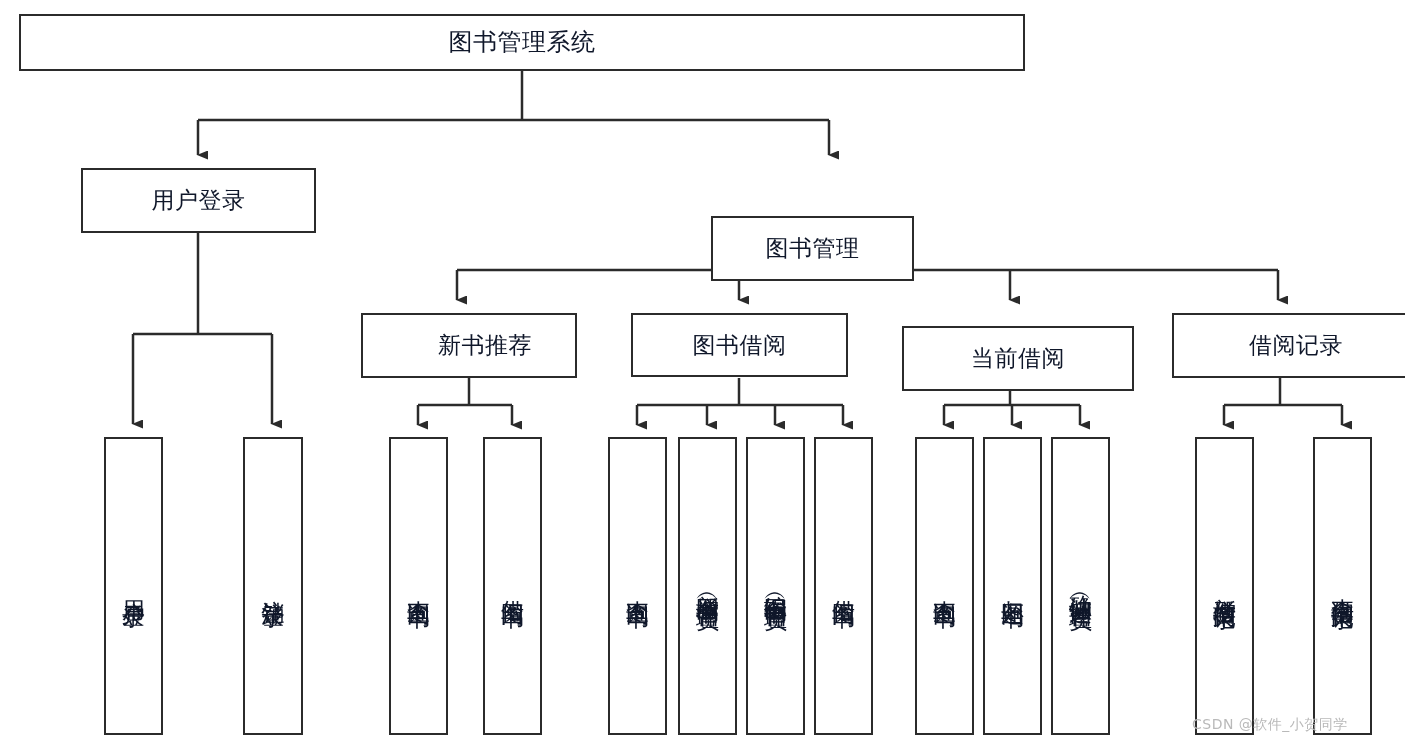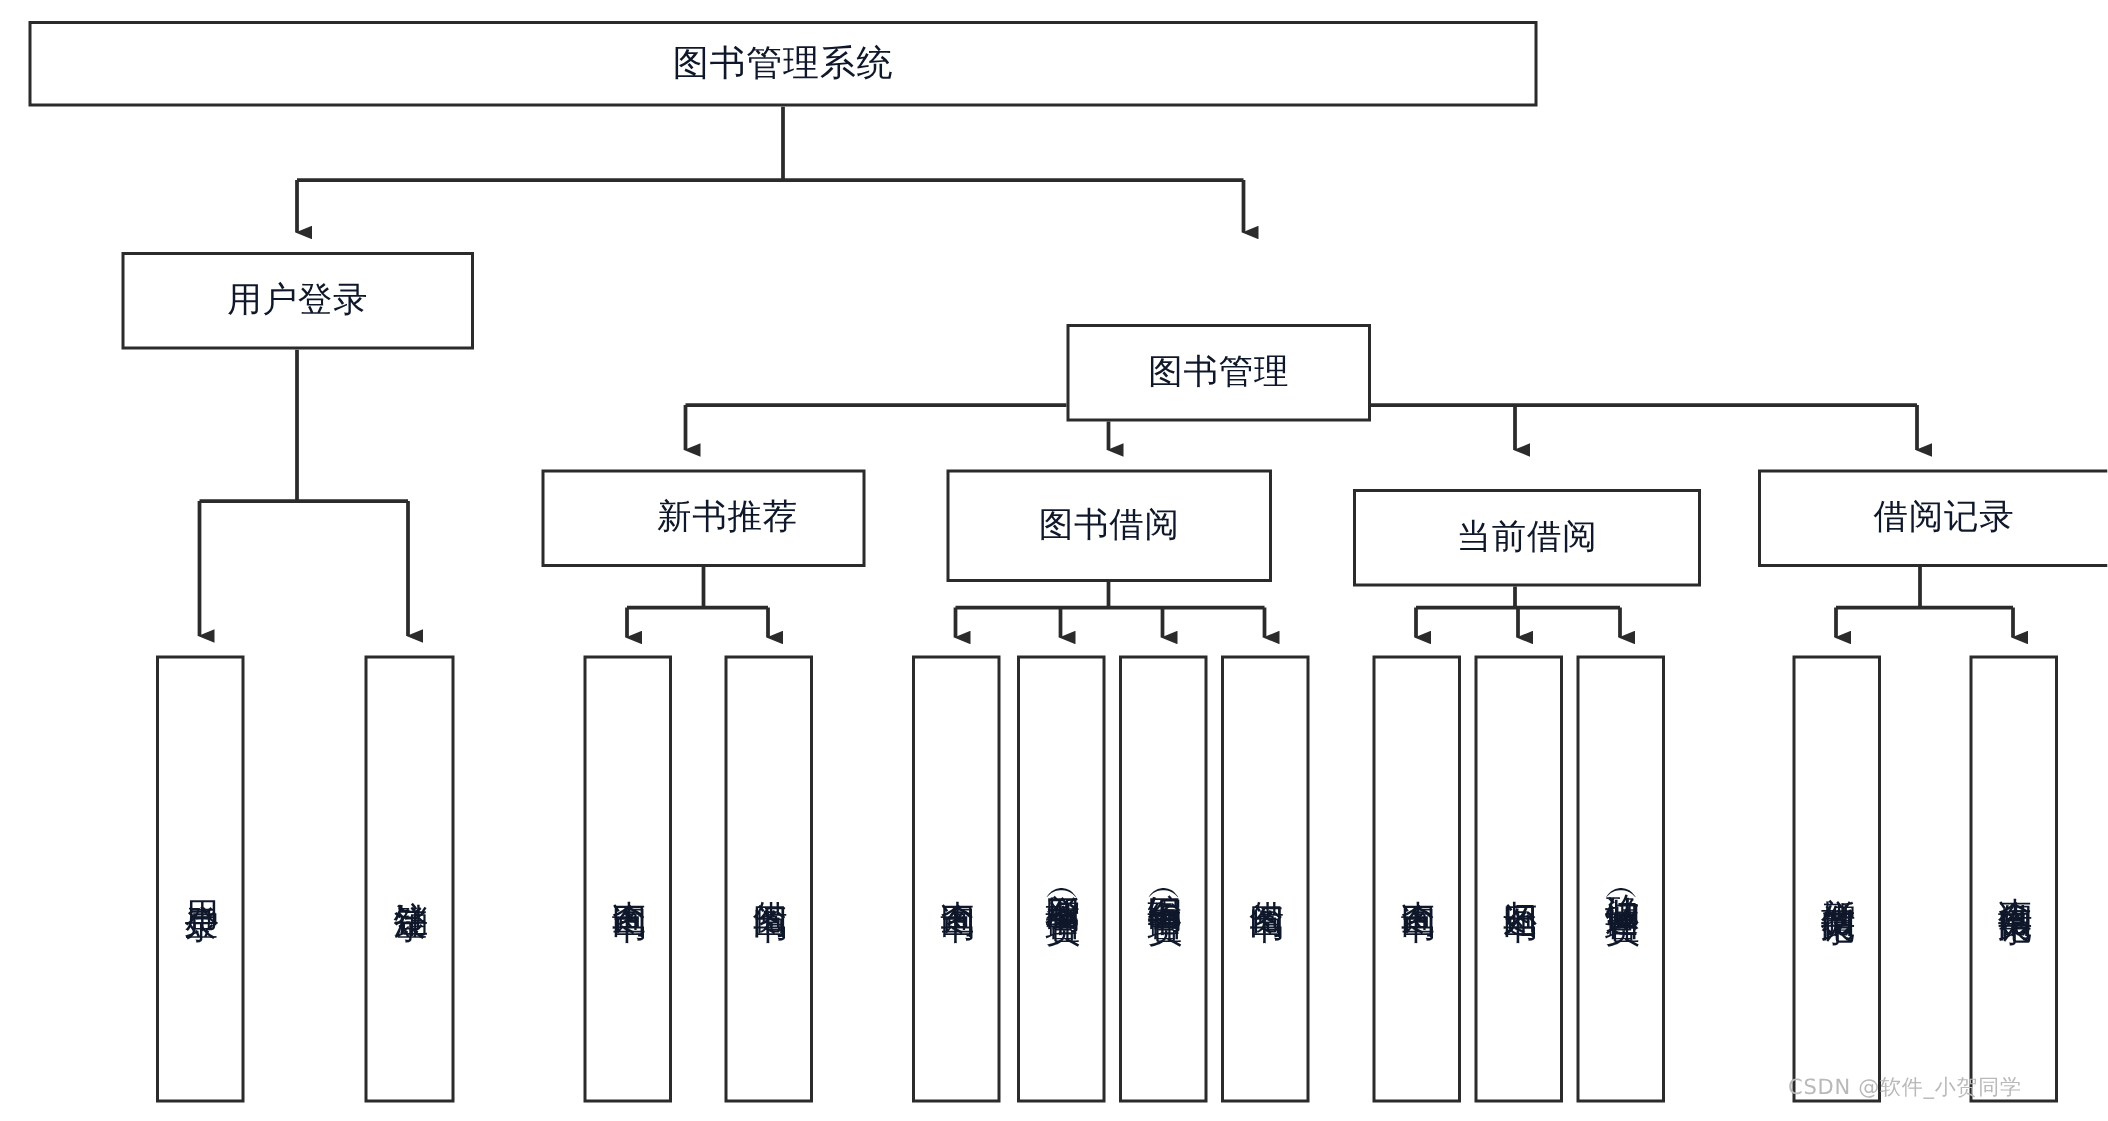--- a/index.html
+++ b/index.html
@@ -119,21 +119,21 @@
       <path d="M1342,405 L1342,425" marker-end="url(#arw)"></path>
     </g>
   </svg>
 
   <div class="node horiz root" style="left:19px; top:14px; width:1006px; height:57px;">图书管理系统</div>
 
   <div class="node horiz" style="left:81px; top:168px; width:235px; height:65px;">用户登录</div>
   <div class="node horiz" style="left:711px; top:168px; width:203px; height:65px;margin-top:48px;">图书管理</div>
 
   <div class="node horiz" style="left:361px; top:313px; width:216px; height:65px;padding-left:32px;">新书推荐</div>
-  <div class="node horiz" style="left:631px; top:313px; width:217px; height:75px;">图书借阅</div>
+  <div class="node horiz" style="left:631px; top:313px; width:217px; height:64px;">图书借阅</div>
   <div class="node horiz" style="left:902px; top:326px; width:232px; height:65px;">当前借阅</div>
   <div class="node horiz" style="left:1172px; top:313px; width:248px; height:65px;">借阅记录</div>
 
   <div class="node vert" style="left:104px; top:437px; width:59px; height:298px;">
     <span class="vlabel">用户登录</span>
   </div>
   <div class="node vert" style="left:243px; top:437px; width:60px; height:298px;">
     <span class="vlabel">注销登录</span>
   </div>
 

